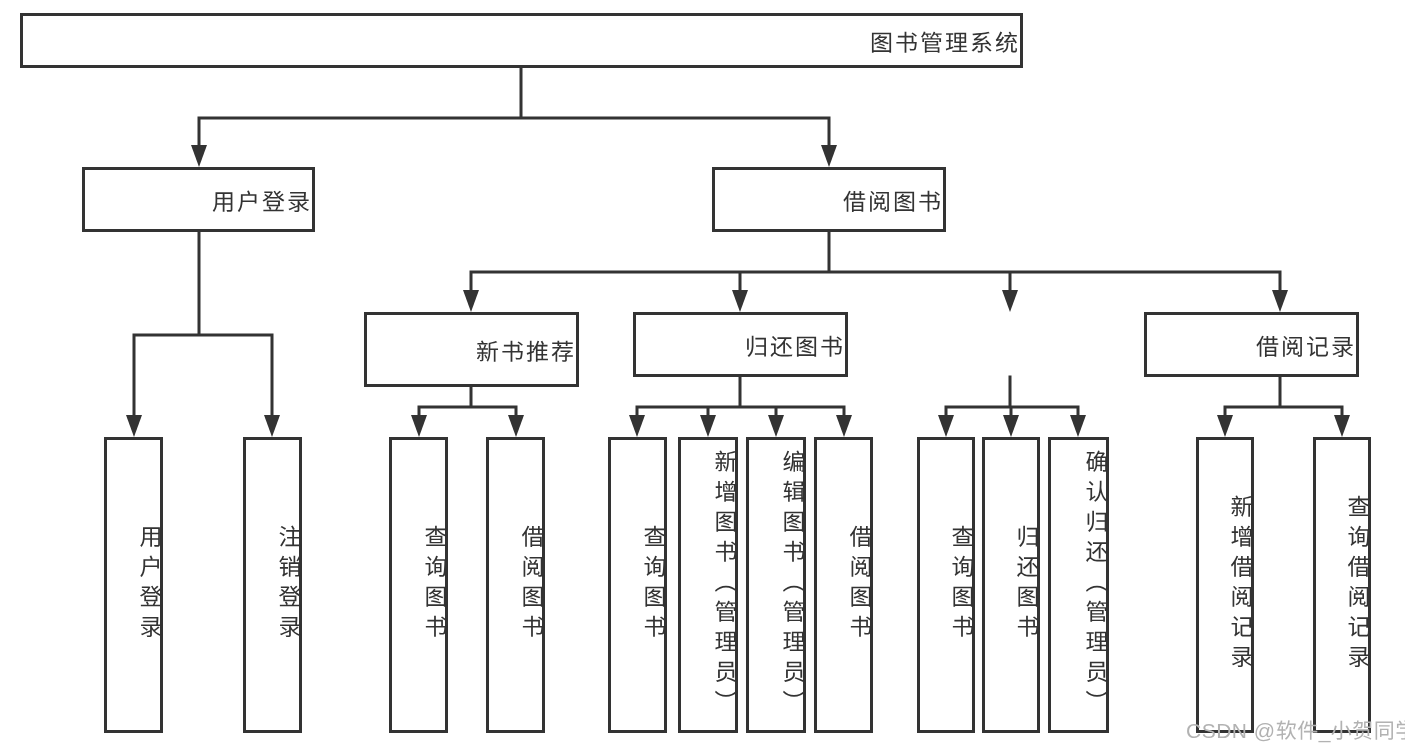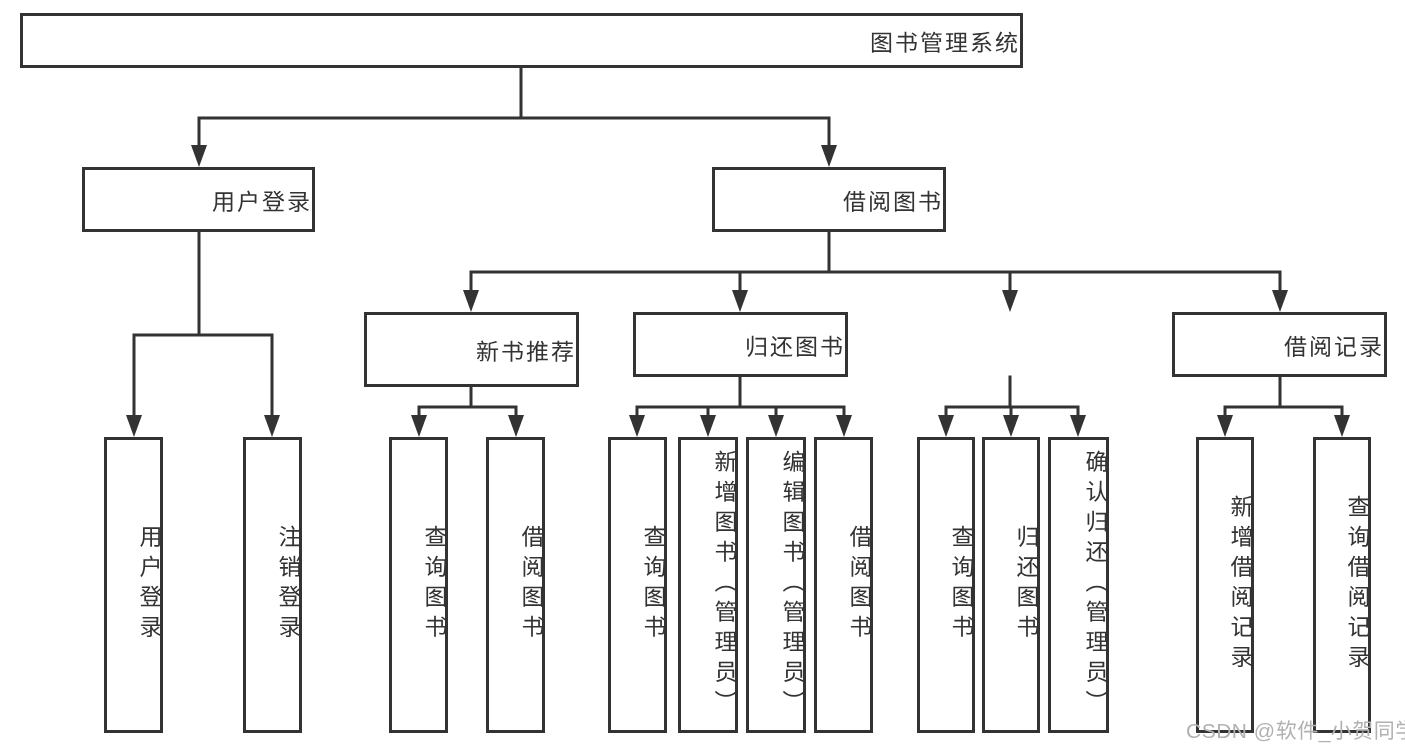--- a/index.html
+++ b/index.html
@@ -118,21 +118,21 @@
   <div class="box" style="left:712px;top:167px;width:234px;height:65px">
     <span class="hlabel">借阅图书</span>
   </div>
 
   <div class="box" style="left:364px;top:312px;width:215px;height:75px">
     <span class="hlabel">新书推荐</span>
   </div>
   <div class="box" style="left:633px;top:312px;width:215px;height:65px">
     <span class="hlabel">归还图书</span>
   </div>
-  <div class="box" style="left:1172px;top:312px;width:215px;height:65px">
+  <div class="box" style="left:1144px;top:312px;width:215px;height:65px">
     <span class="hlabel">借阅记录</span>
   </div>
 
   <div class="box" style="left:104px;top:437px;width:59px;height:296px">
     <span class="vlabel">用户登录</span>
   </div>
   <div class="box" style="left:243px;top:437px;width:59px;height:296px">
     <span class="vlabel">注销登录</span>
   </div>
 

